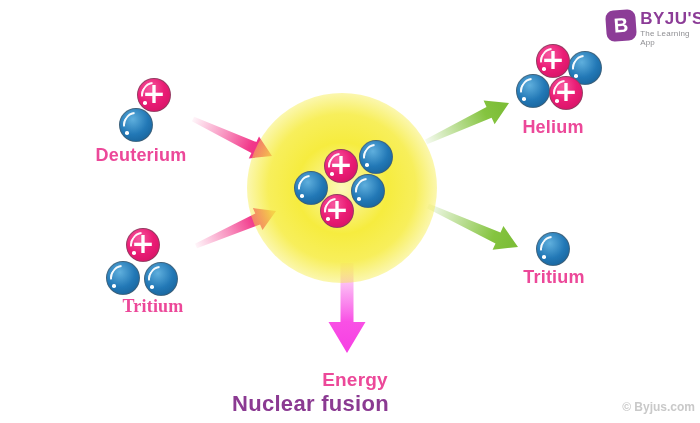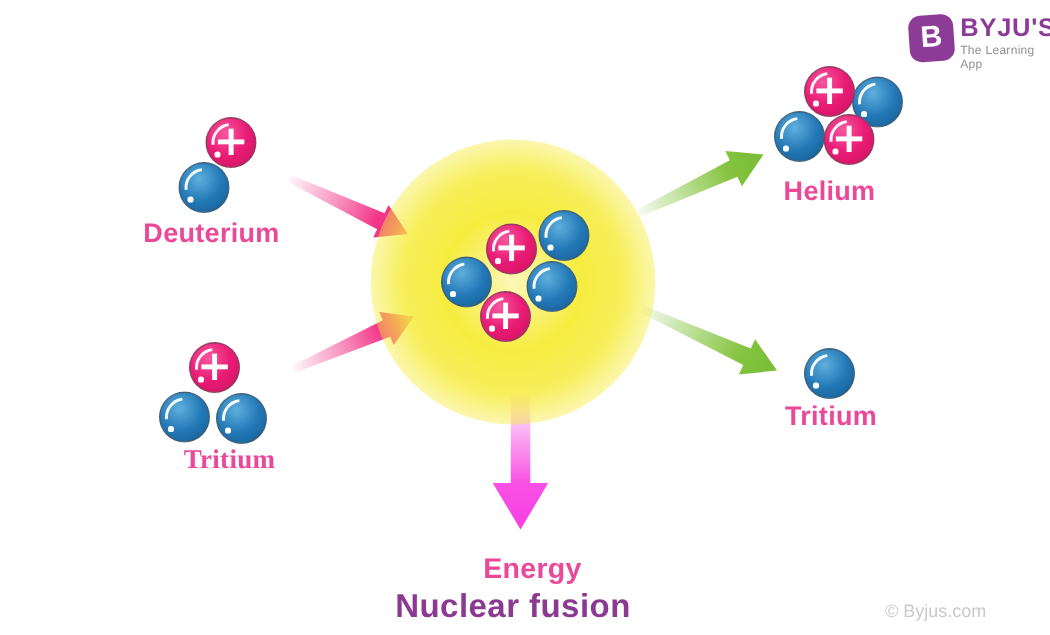--- a/index.html
+++ b/index.html
@@ -42,26 +42,26 @@
       rgba(246,236,63,0) 86%);
   }
 
   
   .label{
     position:absolute;width:110px;text-align:center;
     color:#ec4899;font-weight:700;font-size:18px;letter-spacing:.2px;
   }
   .energy-label{width:110px;font-size:19px;}
   .title{
-    position:absolute;left:232px;top:391px;width:220px;text-align:center;
+    position:absolute;left:232px;top:391px;width:220px;text-align:left;
     color:#8b3a92;font-weight:700;font-size:22px;letter-spacing:.3px;
   }
   .watermark{
-    position:absolute;left:590px;top:400px;width:105px;
-    color:#c9c9c9;font-size:12px;font-weight:400;
+    position:absolute;left:590px;top:400px;width:105px;text-align:right;
+    color:#c9c9c9;font-size:12px;font-weight:700;
   }
 
   
   .logo{position:absolute;left:606px;top:9px;display:flex;align-items:flex-start;}
   .logo-mark{
     width:31px;height:31px;border-radius:8px;background:#8c3c97;margin-top:1px;
     display:flex;align-items:center;justify-content:center;
     color:#ffffff;font-weight:bold;font-size:20px;transform:rotate(-4deg);
   }
   .logo-text{margin-left:4px;display:flex;flex-direction:column;}

